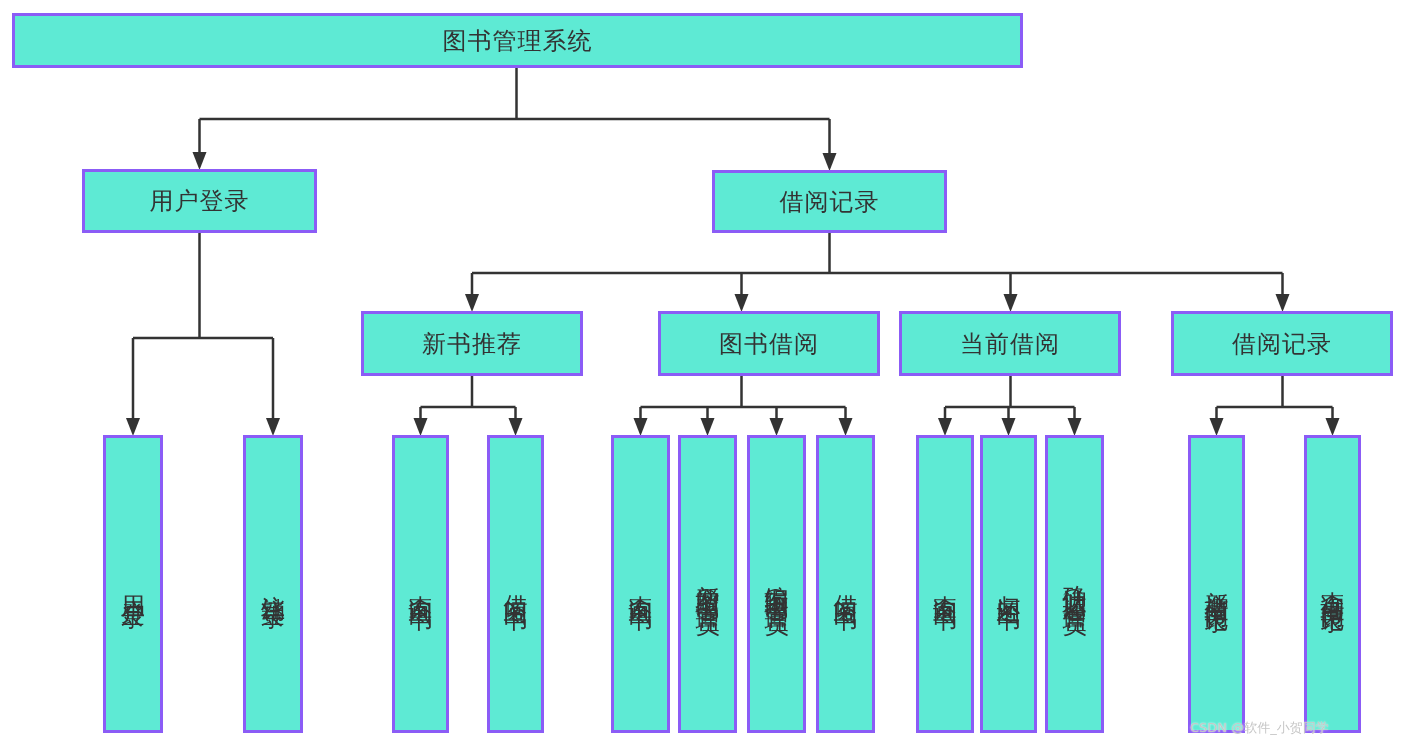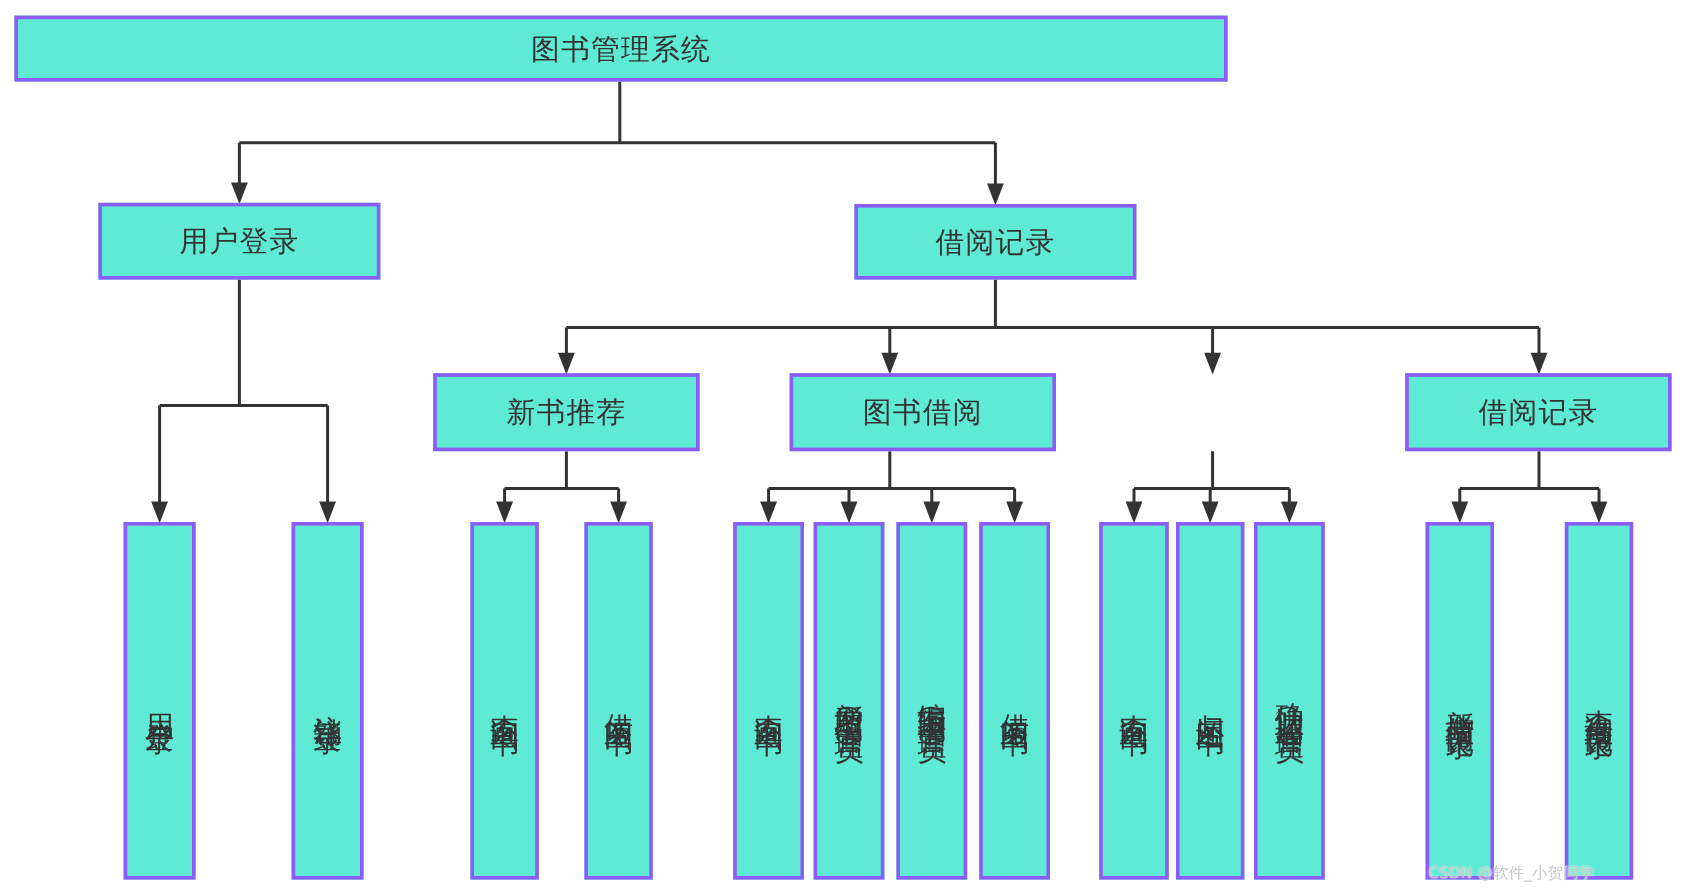--- a/index.html
+++ b/index.html
@@ -89,20 +89,21 @@
     </g>
   </svg>
 
   <div class="box node" style="left:12px; top:13px; width:1011px; height:55px;">图书管理系统</div>
 
   <div class="box node" style="left:82px; top:169px; width:235px; height:64px;">用户登录</div>
   <div class="box node" style="left:712px; top:170px; width:235px; height:63px;">借阅记录</div>
 
   <div class="box node" style="left:361px; top:311px; width:222px; height:65px;">新书推荐</div>
   <div class="box node" style="left:658px; top:311px; width:222px; height:65px;">图书借阅</div>
+  <div class="box node" style="left:899px; top:311px; width:222px; height:65px;">当前借阅</div>
   <div class="box node" style="left:1171px; top:311px; width:222px; height:65px;">借阅记录</div>
 
   <div class="box leaf" style="left:103px; top:435px; width:60px; height:298px;">用户登录</div>
   <div class="box leaf" style="left:243px; top:435px; width:60px; height:298px;">注销登录</div>
 
   <div class="box leaf" style="left:392px; top:435px; width:57px; height:298px;">查询图书</div>
   <div class="box leaf" style="left:487px; top:435px; width:57px; height:298px;">借阅图书</div>
 
   <div class="box leaf" style="left:611px; top:435px; width:59px; height:298px;">查询图书</div>
   <div class="box leaf" style="left:678px; top:435px; width:59px; height:298px;">新增图书（管理员）</div>

